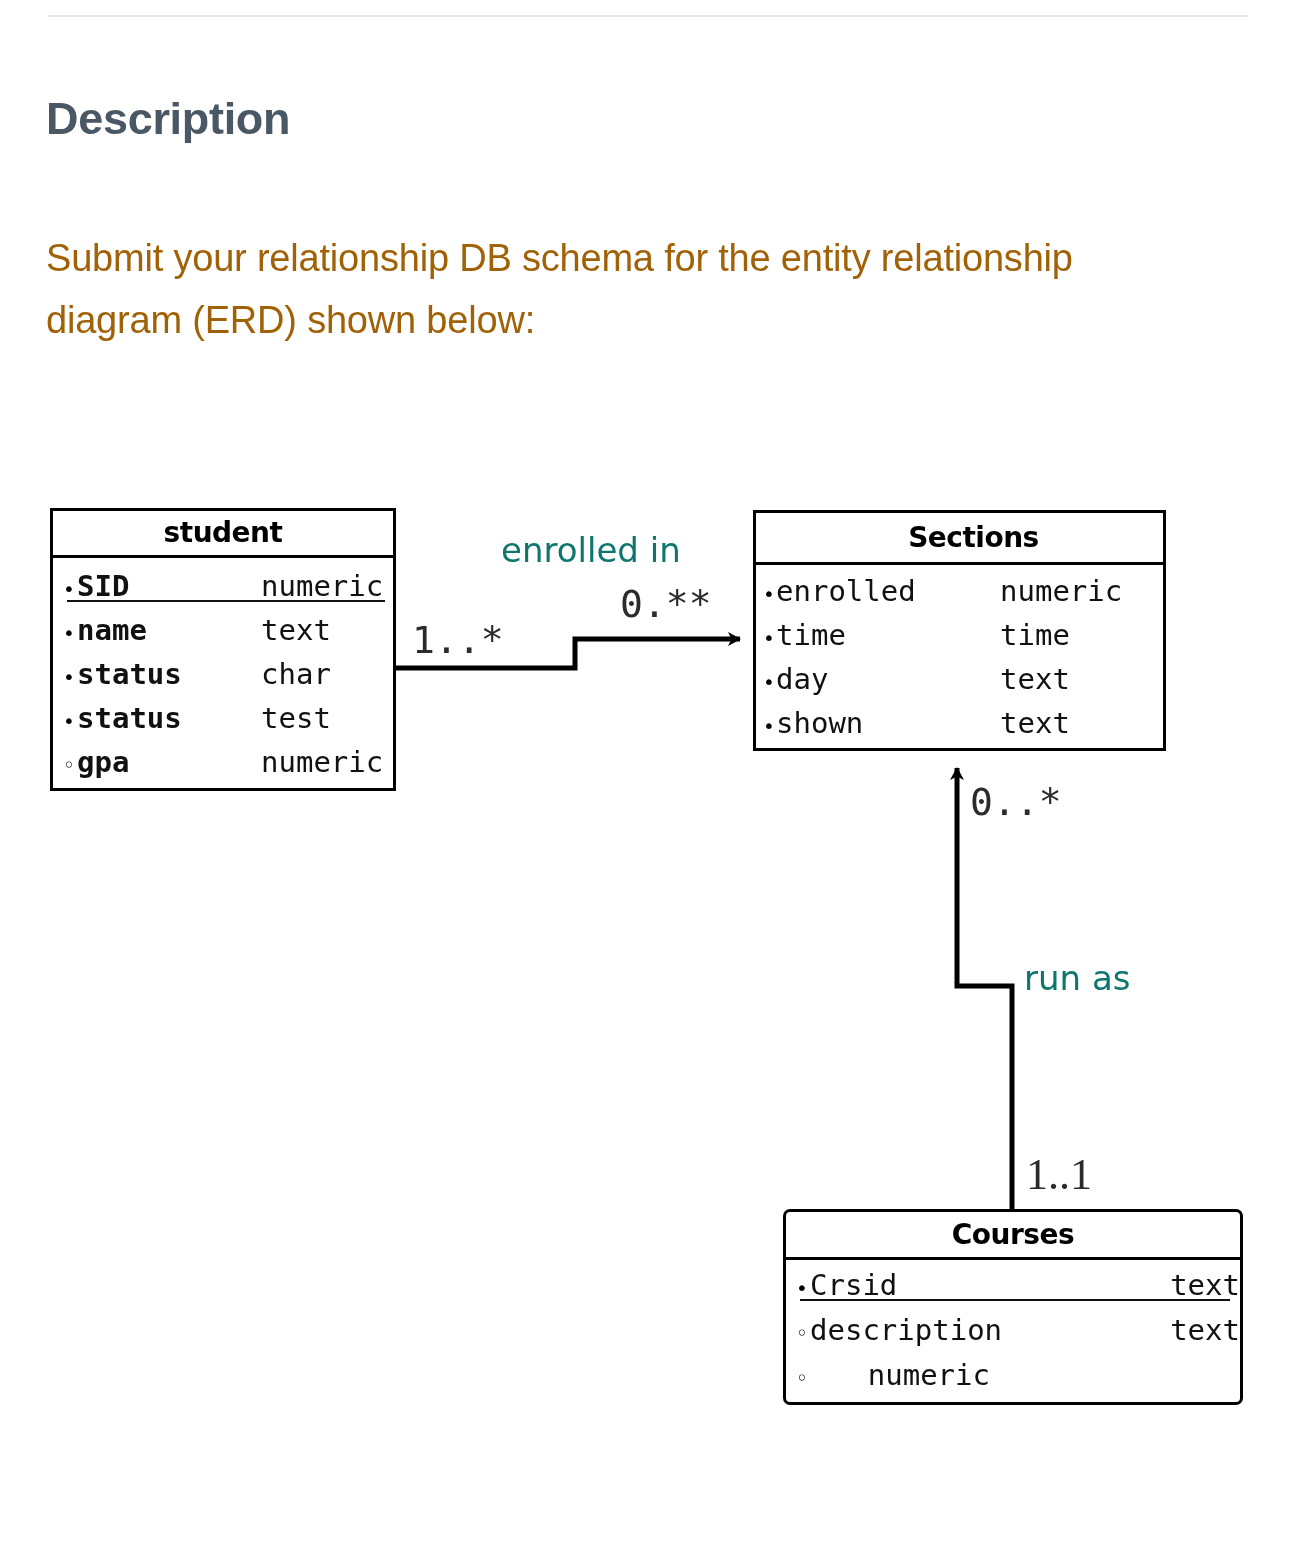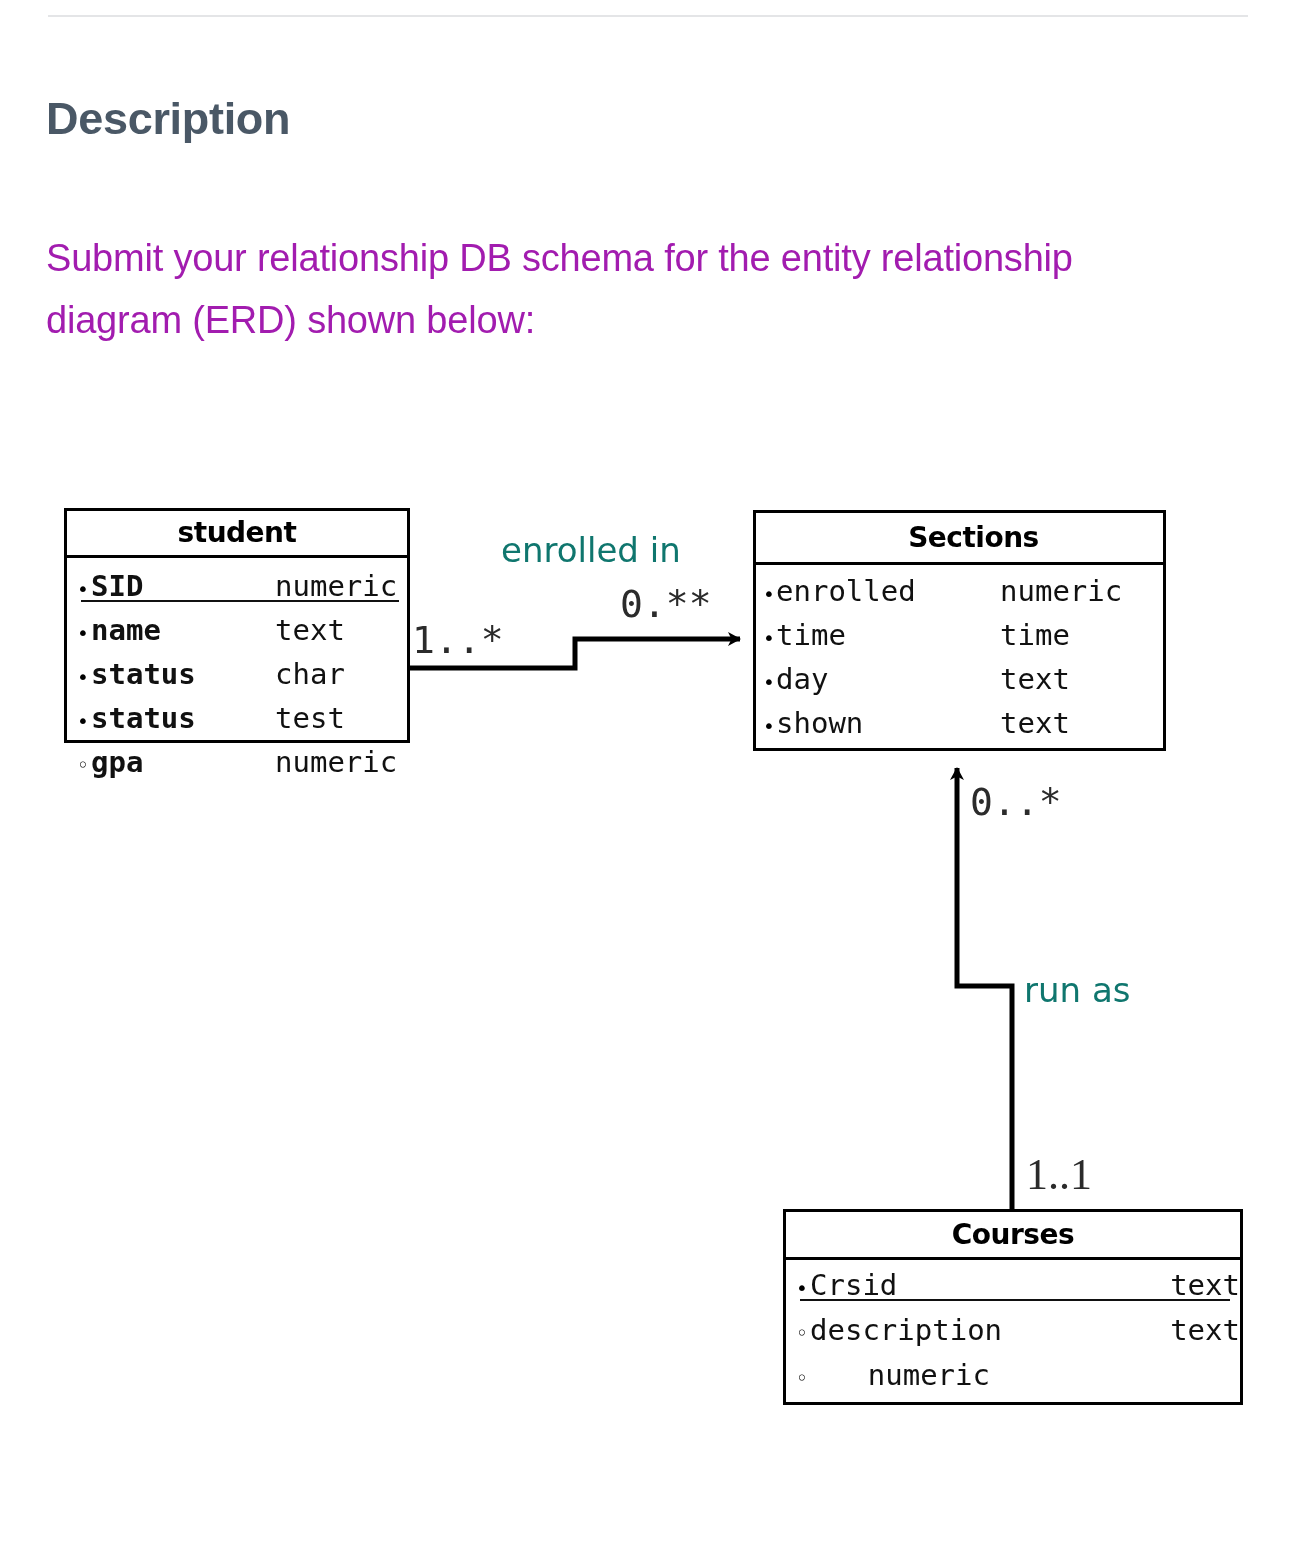--- a/index.html
+++ b/index.html
@@ -39,21 +39,21 @@
     line-height: 1.2;
     white-space: nowrap;
   }
   .intro {
     position: absolute;
     left: 46px;
     top: 190px;
     width: 1140px;
     font-size: 38px;
     line-height: 1.62;
-    color: #a21caf;
+    color: #a16207;
     font-weight: 400;
     letter-spacing: -0.2px;
   }
 
   
   .erd {
     position: absolute;
     left: 0;
     top: 0;
     width: 1290px;
@@ -108,21 +108,21 @@
     position: absolute;
     left: 0;
     right: 0;
     bottom: -1px;
     height: 2px;
     background: #111;
   }
 
   
   #entity-student {
-    left: 64px; top: 508px; width: 346px; height: 235px;
+    left: 50px; top: 508px; width: 346px; height: 283px;
   }
   #entity-student .entity-header { height: 47px; line-height: 44px; font-size: 28px; }
   #entity-student .entity-body { height: 230px; padding-top: 6px; }
   #entity-student .attr-row { font-size: 29px; height: 44px; line-height: 44px; padding-left: 8px; }
   #entity-student .attr-bullet { width: 16px; font-size: 20px; }
   #entity-student .attr-name { width: 184px; font-weight: bold; }
   #entity-student .attr-type { width: 130px; }
   #entity-student .attr-row.pk .underline-bar { left: 14px; right: 8px; bottom: 6px; }
 
   
@@ -131,21 +131,21 @@
   }
   #entity-sections .entity-header { height: 52px; line-height: 49px; font-size: 28px; padding-left: 28px; }
   #entity-sections .entity-body { height: 186px; padding-top: 4px; }
   #entity-sections .attr-row { font-size: 29px; height: 44px; line-height: 44px; padding-left: 6px; }
   #entity-sections .attr-bullet { width: 14px; font-size: 20px; }
   #entity-sections .attr-name { width: 224px; }
   #entity-sections .attr-type { width: 160px; }
 
   
   #entity-courses {
-    left: 783px; top: 1209px; width: 460px; height: 196px;
+    left: 783px; top: 1209px; width: 460px; height: 196px; border-radius: 7px;
   }
   #entity-courses .entity-header { height: 48px; line-height: 45px; font-size: 28px; }
   #entity-courses .entity-body { height: 145px; padding-top: 3px; }
   #entity-courses .attr-row { font-size: 29px; height: 45px; line-height: 45px; padding-left: 8px; }
   #entity-courses .attr-bullet { width: 16px; font-size: 20px; }
   #entity-courses .attr-name { width: 250px; }
   #entity-courses .attr-type { width: 180px; text-align: right; }
   #entity-courses .attr-row.pk .underline-bar { left: 14px; right: 10px; bottom: 7px; }
 
   
@@ -157,21 +157,21 @@
     z-index: 4;
   }
   .mult-label {
     position: absolute;
     font-family: "DejaVu Sans Mono", monospace;
     color: #2b2b2b;
     white-space: nowrap;
     z-index: 4;
   }
   #label-enrolled-in { left: 501px; top: 530px; font-size: 34px; }
-  #label-run-as      { left: 1024px; top: 958px; font-size: 34px; margin-top: 12px; }
+  #label-run-as      { left: 1024px; top: 958px; font-size: 34px; }
   #mult-student-side   { left: 412px; top: 618px;  font-size: 38px; }
   #mult-sections-in    { left: 620px; top: 582px;  font-size: 38px; }
   #mult-sections-runs  { left: 970px; top: 780px;  font-size: 38px; }
   #mult-courses-side   { left: 1026px; top: 1149px; font-size: 44px; font-family: Liberation Serif, serif; }
 </style>
 </head>
 <body>
 
 <div class="top-rule"></div>
 

